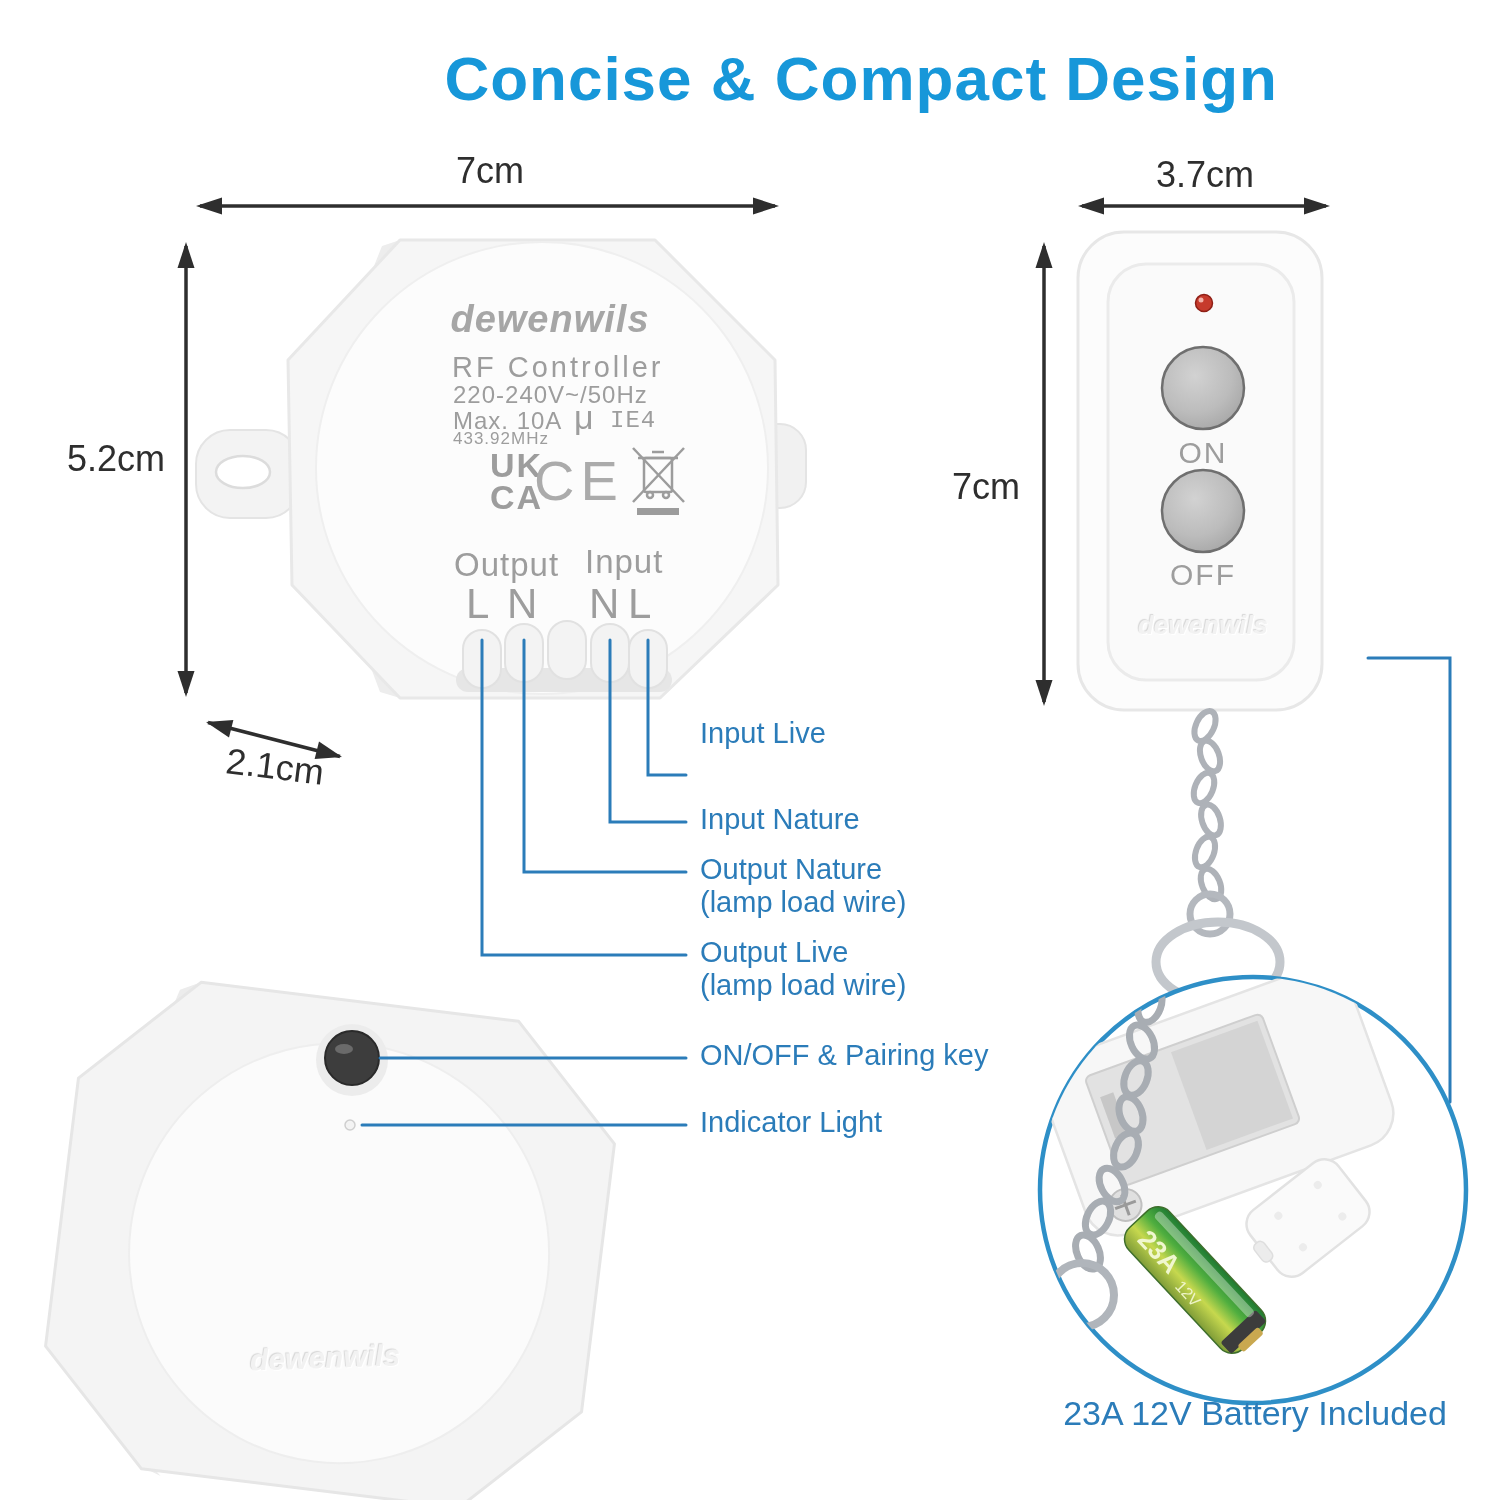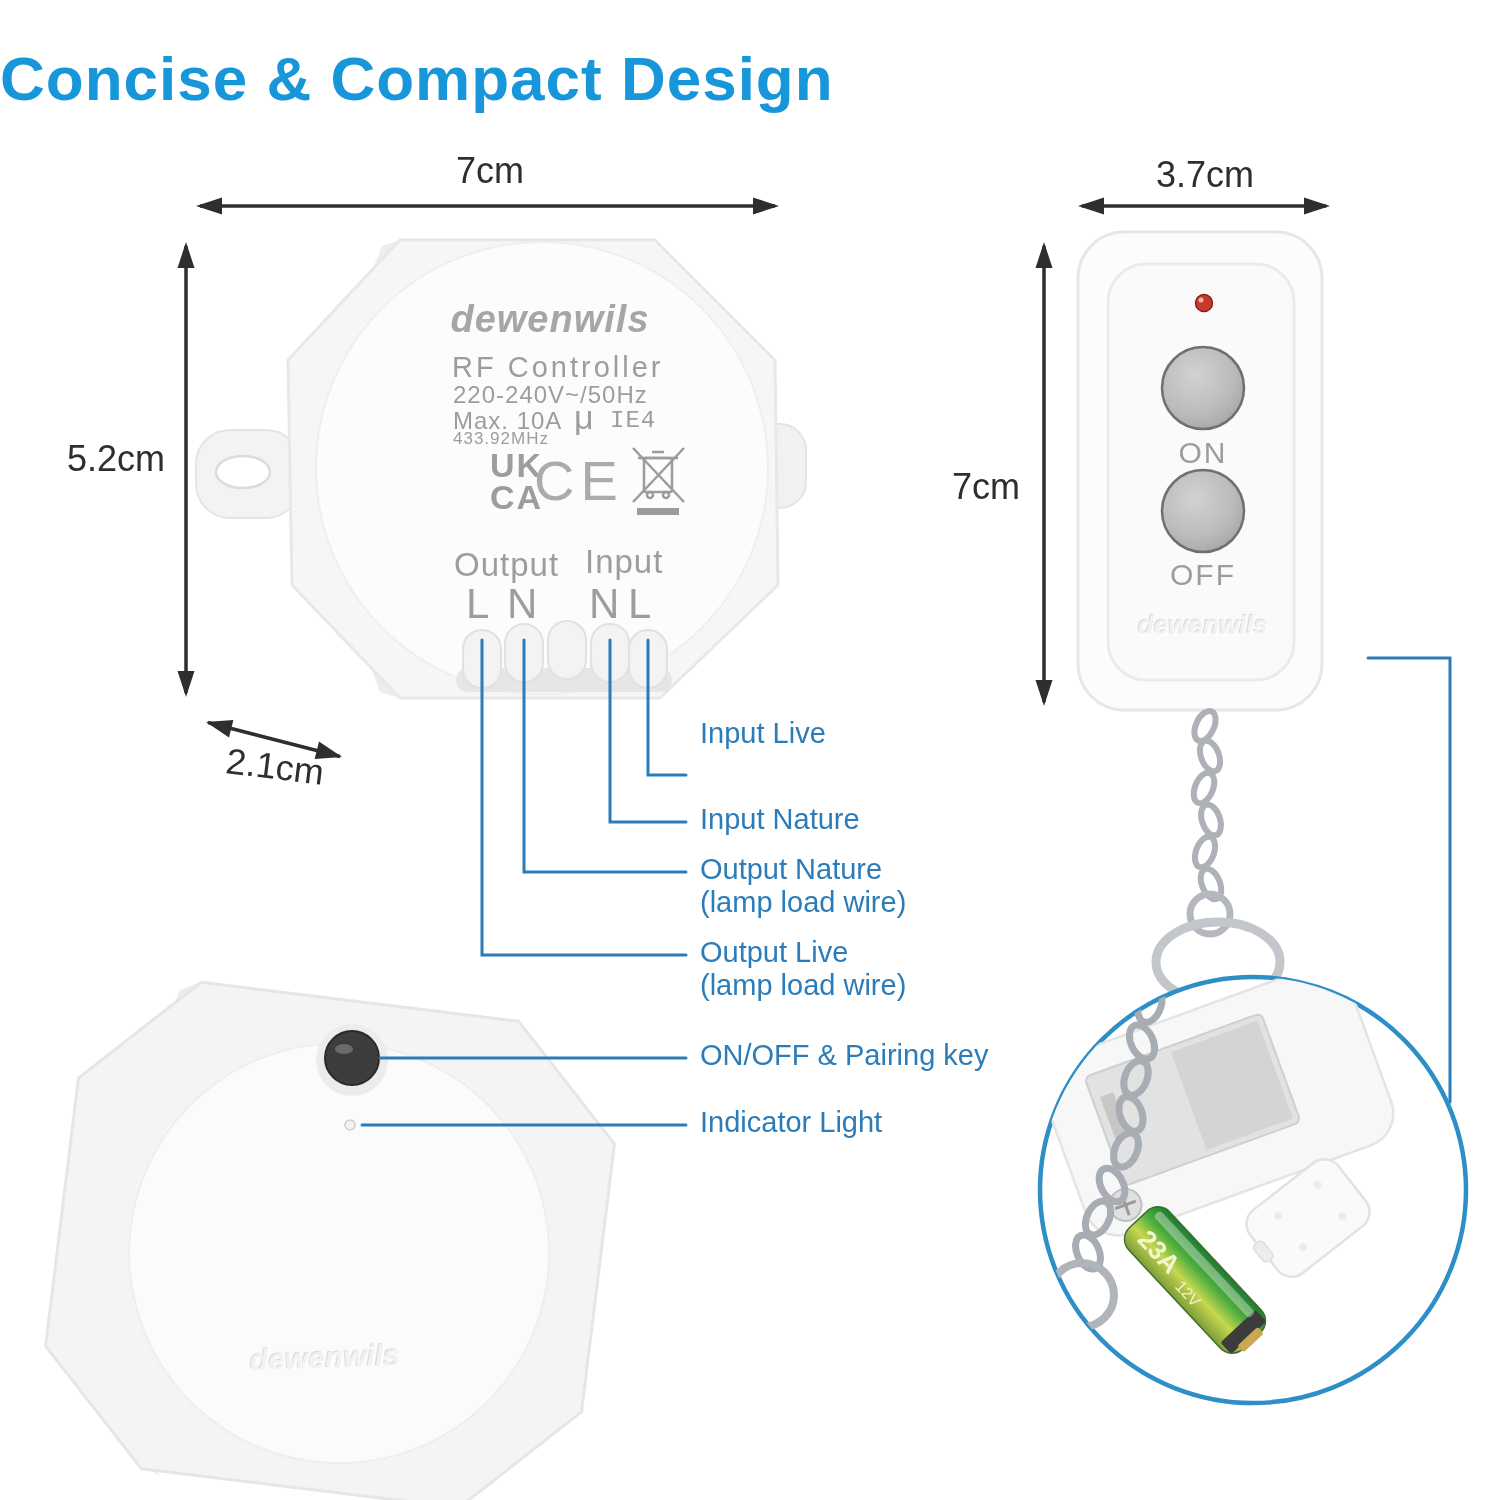--- a/index.html
+++ b/index.html
@@ -1,20 +1,20 @@
 <!DOCTYPE html>
 <html><head>
 <meta charset="utf-8">
 <style>
   html,body{margin:0;padding:0;background:#ffffff;}
   .stage{position:relative;width:1500px;height:1500px;background:#ffffff;
          font-family:"Liberation Sans",sans-serif;overflow:hidden;}
   .stage svg.art{position:absolute;left:0;top:0;}
   .t{position:absolute;white-space:nowrap;line-height:1.05;}
-  .title{width:1244px;text-align:left;font-size:62px;font-weight:bold;color:#1797d9;letter-spacing:1px;}
+  .title{width:1244px;text-align:right;font-size:62px;font-weight:bold;color:#1797d9;letter-spacing:1px;padding-left:34px;}
   .dim{font-size:36px;color:#2e2e2e;}
   .engr{color:#9d9d9d;}
   .logo-engr{font-style:italic;font-weight:bold;color:#a6a6a6;letter-spacing:1px;}
   .callout{font-size:29px;color:#2b7cb9;}
   .emboss{font-style:italic;font-weight:bold;color:#f2f2f2;
           text-shadow:1px 1px 1px #ffffff,-1px -1px 1px #d7d7d7;}
   .caption{font-size:34px;color:#2b7cb9;text-align:center;}
   .ctr{text-align:center;}
 </style>
 </head>
@@ -218,14 +218,15 @@
 
 <div class="t callout" style="left:700px;top:718px;">Input Live</div>
 <div class="t callout" style="left:700px;top:804px;">Input Nature</div>
 <div class="t callout" style="left:700px;top:854px;">Output Nature</div>
 <div class="t callout" style="left:700px;top:887px;">(lamp load wire)</div>
 <div class="t callout" style="left:700px;top:937px;">Output Live</div>
 <div class="t callout" style="left:700px;top:970px;">(lamp load wire)</div>
 <div class="t callout" style="left:700px;top:1040px;">ON/OFF &amp; Pairing key</div>
 <div class="t callout" style="left:700px;top:1107px;">Indicator Light</div>
 
+<div class="t caption" style="left:1035px;top:1396px;width:440px;">23A 12V Battery Included</div>
 
 </div>
 
 </body></html>

